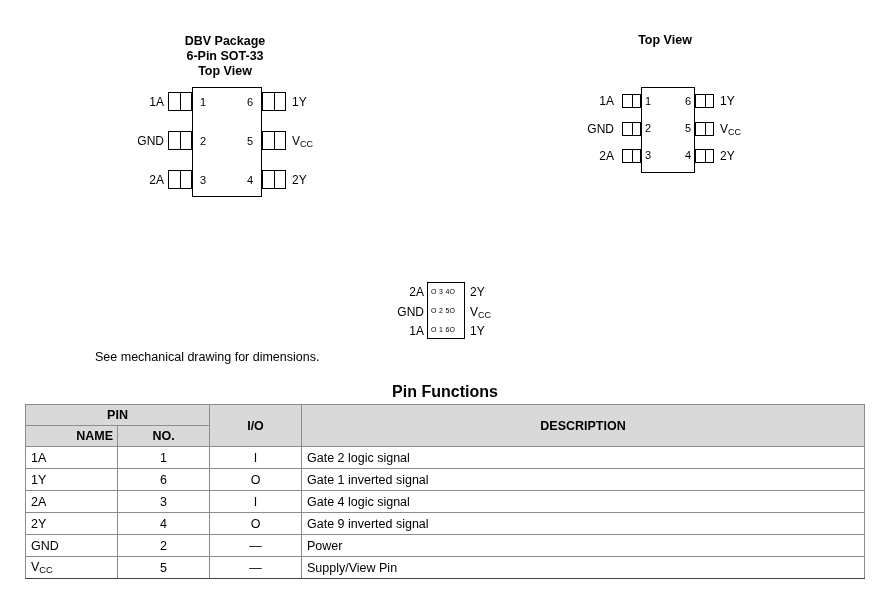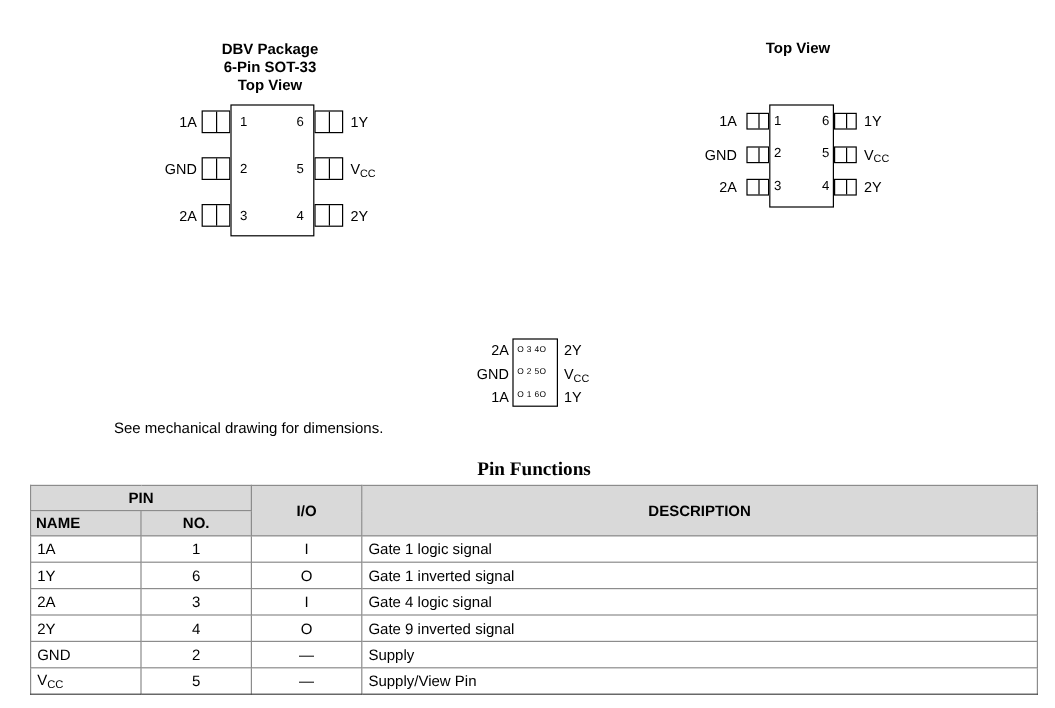--- a/index.html
+++ b/index.html
@@ -14,21 +14,21 @@
   .lead::after { content:""; position:absolute; top:0; bottom:0; left:50%; border-left:1px solid #000; }
   .sub { font-size:0.75em; vertical-align:-0.25em; }
   .ball-txt { position:absolute; font-size:7px; line-height:8px; white-space:nowrap; letter-spacing:0.3px; }
   .note { font-size:12.5px; }
   .section-title { font-weight:bold; font-size:16px; text-align:center; }
   table.pinfn { position:absolute; left:25px; top:404px; width:840px; border-collapse:collapse;
                 font-size:12.5px; }
   table.pinfn th { background:#d9d9d9; font-weight:bold; border:1px solid #8c8c8c; height:20px; padding:0 4px; }
   table.pinfn td { border:1px solid #8c8c8c; height:21px; padding:0 5px; }
   table.pinfn tr.last td { border-bottom:1.5px solid #444; }
-  th.left { text-align:left; }
+  th.left { text-align:right; }
   td.c { text-align:center; }
 </style>
 </head>
 <body>
 
 <div class="abs" style="left:140px;top:22px;width:170px;height:180px;">
   <div class="abs pkg-title" style="left:0;top:12px;width:170px;">
     <div>DBV Package</div>
     <div>6-Pin SOT-33</div>
     <div>Top View</div>
@@ -102,21 +102,21 @@
   <span class="ball-txt" style="left:46px;top:82px;">O 2 5O</span>
   <span class="ball-txt" style="left:46px;top:101px;">O 1 6O</span>
 
   <span class="pin-label" style="left:85px;top:60px;">2Y</span>
   <span class="pin-label" style="left:85px;top:80px;"><span>V</span><span class="sub">CC</span></span>
   <span class="pin-label" style="left:85px;top:99px;">1Y</span>
 </div>
 
 <div class="abs note" style="left:95px;top:350px;">See mechanical drawing for dimensions.</div>
 
-<div class="abs section-title" style="left:345px;top:383px;width:200px;font-family:Liberation Serif, serif;">Pin Functions</div>
+<div class="abs section-title" style="left:345px;top:383px;width:200px;">Pin Functions</div>
 
 <table class="pinfn">
   <colgroup>
     <col style="width:92px">
     <col style="width:92px">
     <col style="width:92px">
     <col>
   </colgroup>
   <thead>
     <tr>
@@ -127,21 +127,21 @@
     <tr>
       <th class="left">NAME</th>
       <th>NO.</th>
     </tr>
   </thead>
   <tbody>
     <tr>
       <td>1A</td>
       <td class="c">1</td>
       <td class="c">I</td>
-      <td>Gate 1 logic signal</td>
+      <td>Gate 2 logic signal</td>
     </tr>
     <tr>
       <td>1Y</td>
       <td class="c">6</td>
       <td class="c">O</td>
       <td>Gate 1 inverted signal</td>
     </tr>
     <tr>
       <td>2A</td>
       <td class="c">3</td>
@@ -151,21 +151,21 @@
     <tr>
       <td>2Y</td>
       <td class="c">4</td>
       <td class="c">O</td>
       <td>Gate 9 inverted signal</td>
     </tr>
     <tr>
       <td>GND</td>
       <td class="c">2</td>
       <td class="c">—</td>
-      <td>Supply</td>
+      <td>Power</td>
     </tr>
     <tr class="last">
       <td><span>V</span><span class="sub">CC</span></td>
       <td class="c">5</td>
       <td class="c">—</td>
       <td>Supply/View Pin</td>
     </tr>
   </tbody>
 </table>
 

